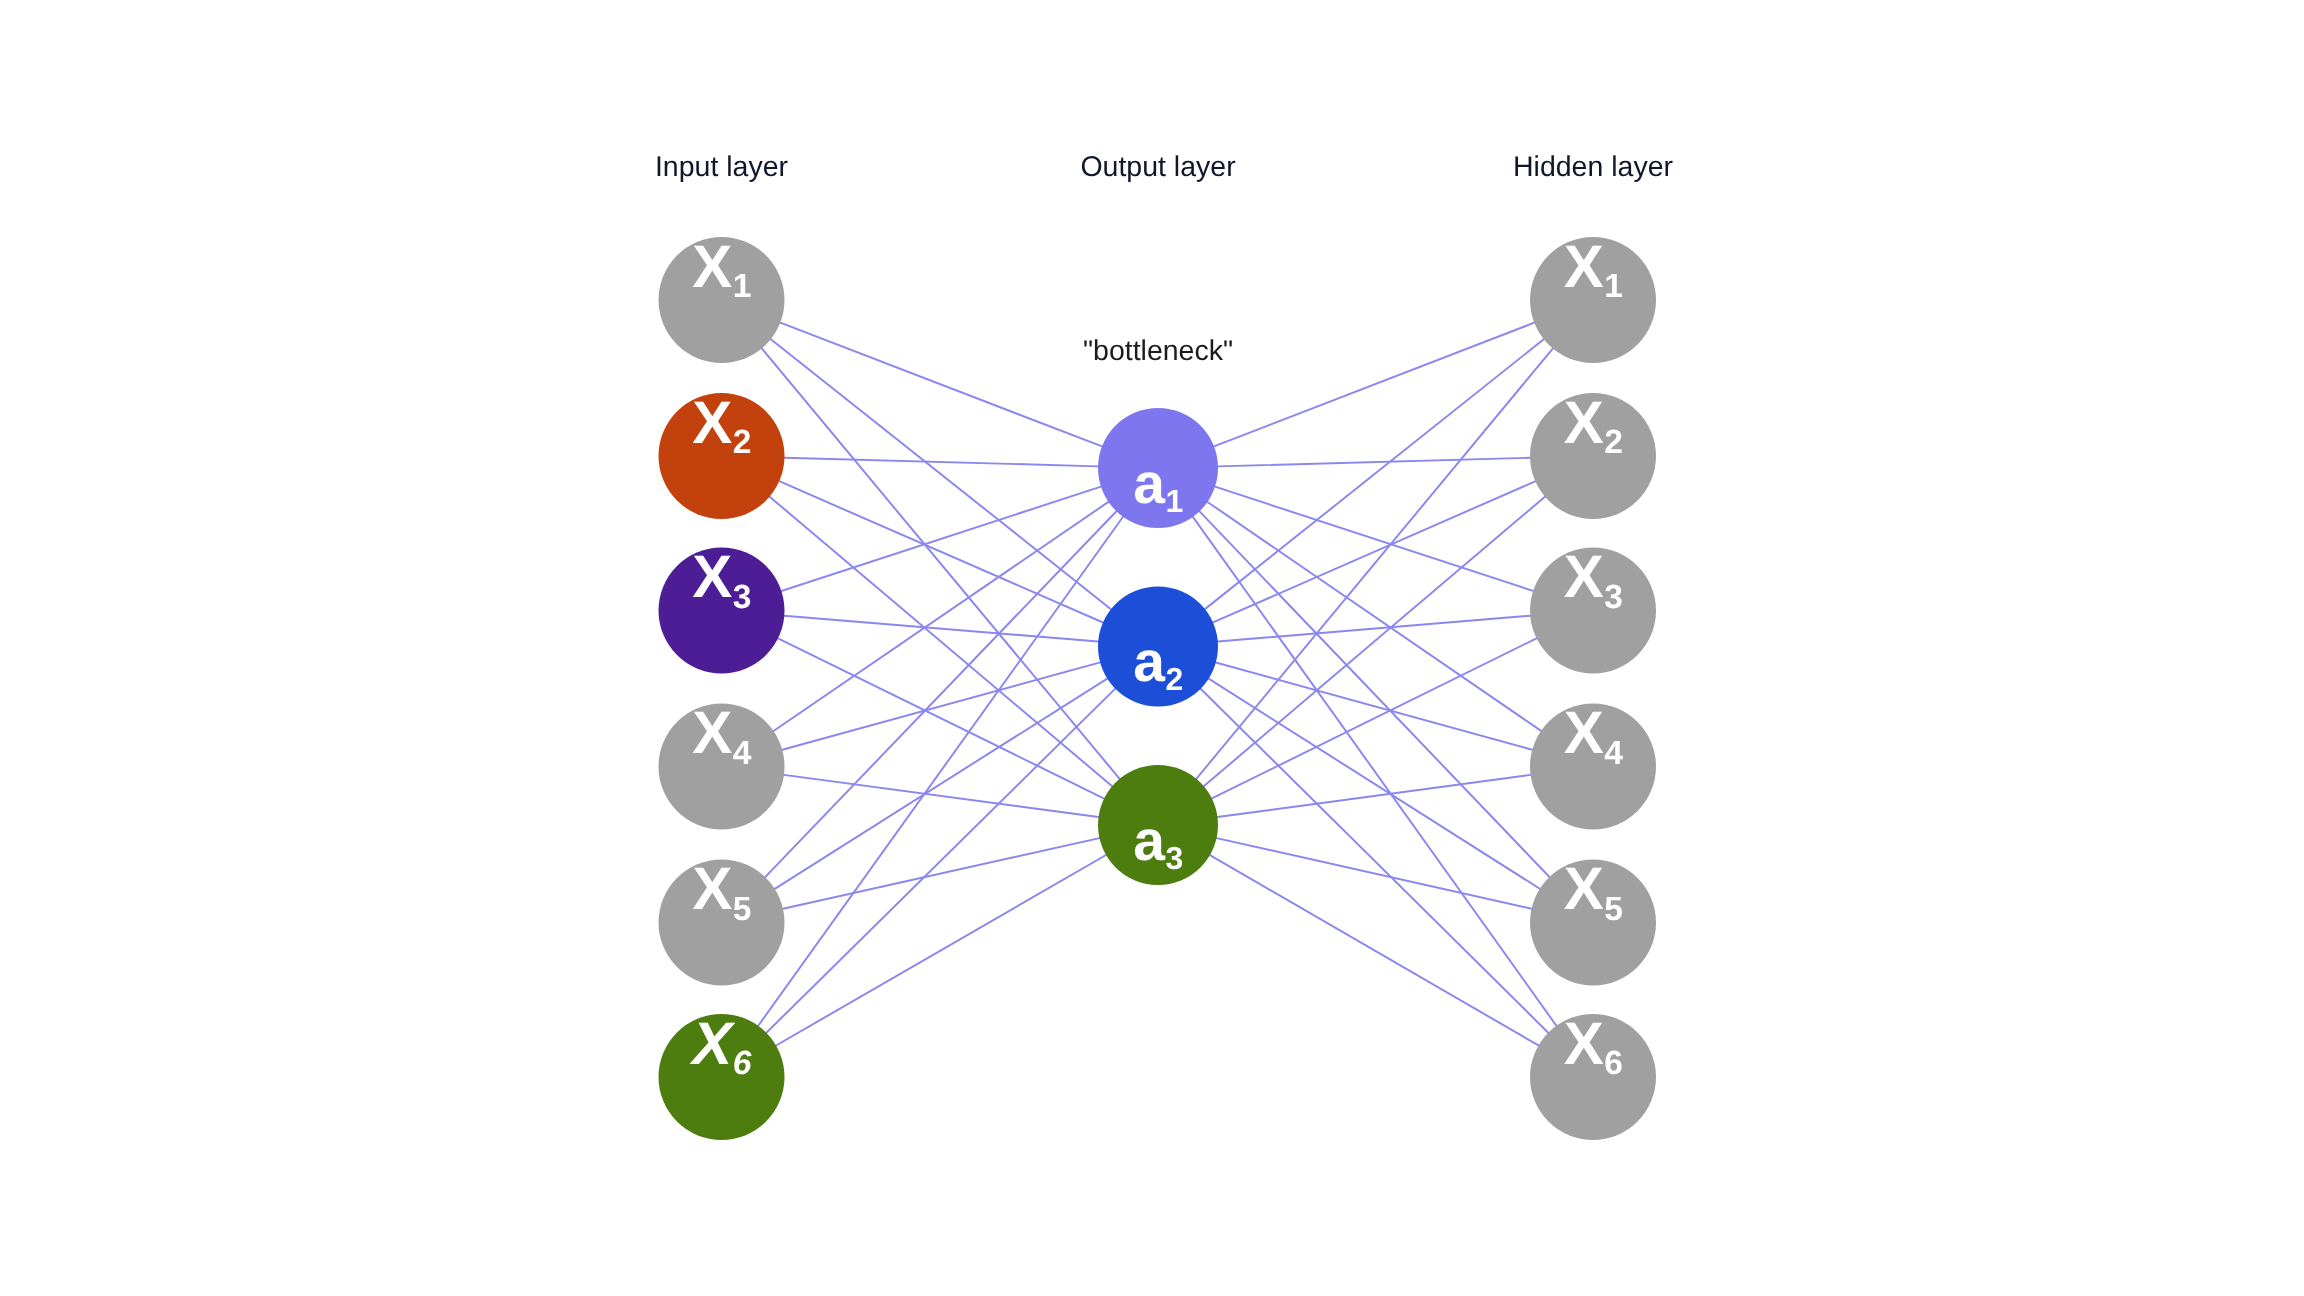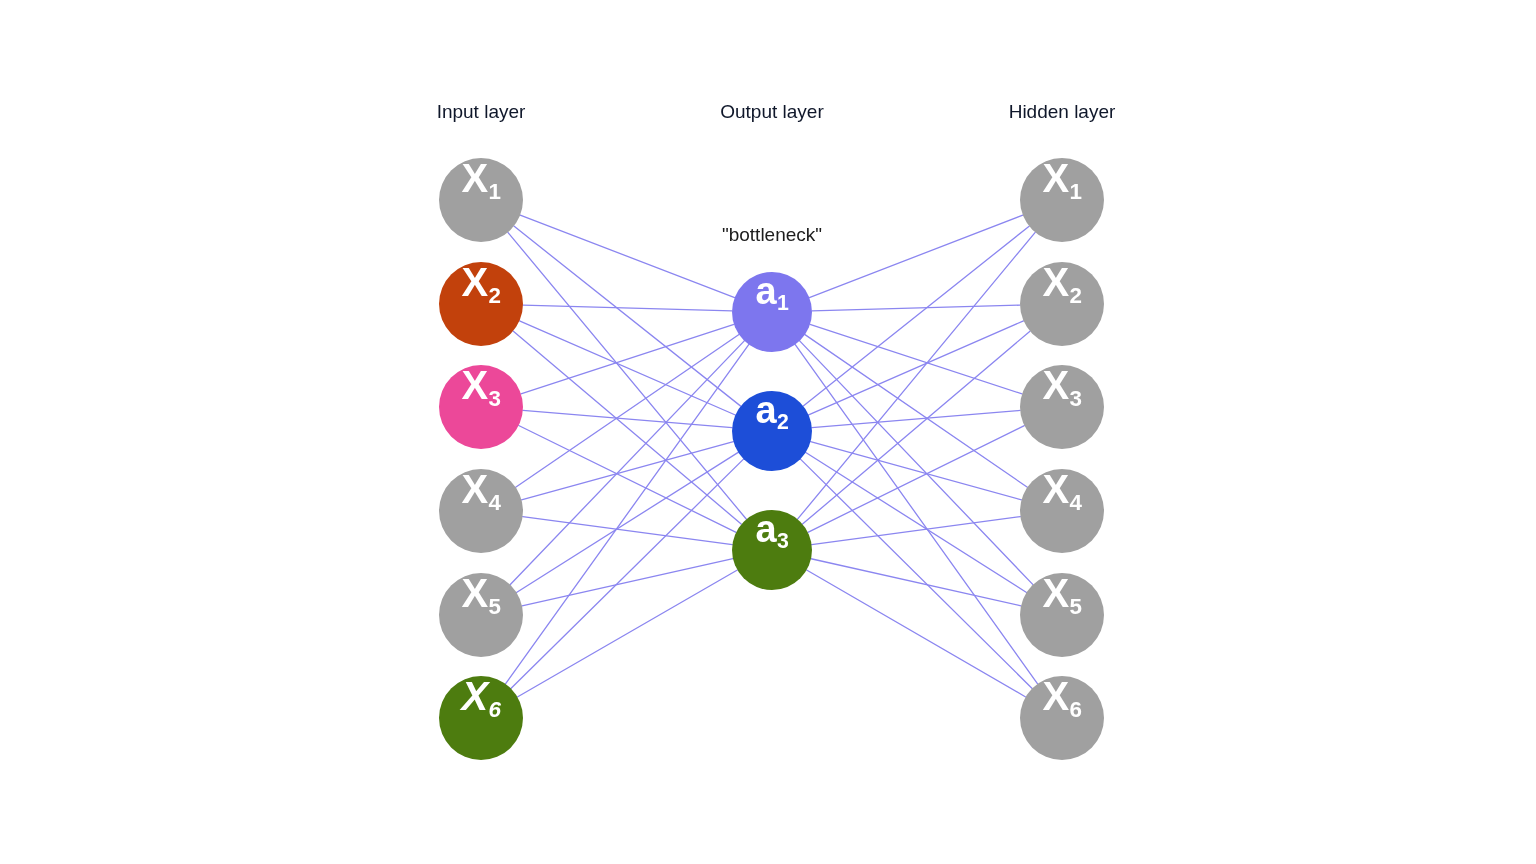--- a/index.html
+++ b/index.html
@@ -58,20 +58,21 @@
     display: inline-block;
     position: relative;
     white-space: nowrap;
   }
   .node-input .node-label,
   .node-output .node-label {
     font-size: 40px;
   }
   .node-hidden .node-label {
     font-size: 38px;
+    margin-top: 32px;
   }
   .sub {
     font-size: 0.56em;
     font-weight: 700;
     position: relative;
     top: 0.30em;
     left: 0.02em;
   }
   .hat {
     position: absolute;
@@ -139,21 +140,21 @@
 
   <div class="bottleneck-label" id="label-bottleneck" style="left: 772px; top: 235px;">"bottleneck"</div>
 
   <div id="nodes-container">
       <div class="node node-input" style="left: 481px; top: 200px; width: 84px; height: 84px; background: rgb(160, 160, 160);">
         <span class="node-label"><span class="glyph-wrap">X</span><span class="sub">1</span></span>
       </div>
       <div class="node node-input" style="left: 481px; top: 304px; width: 84px; height: 84px; background: #c2410c;">
         <span class="node-label"><span class="glyph-wrap">X</span><span class="sub">2</span></span>
       </div>
-      <div class="node node-input" style="left: 481px; top: 407px; width: 84px; height: 84px; background: #ec4899;">
+      <div class="node node-input" style="left: 481px; top: 407px; width: 84px; height: 84px; background: #4c1d95;">
         <span class="node-label"><span class="glyph-wrap">X</span><span class="sub">3</span></span>
       </div>
       <div class="node node-input" style="left: 481px; top: 511px; width: 84px; height: 84px; background: rgb(160, 160, 160);">
         <span class="node-label"><span class="glyph-wrap">X</span><span class="sub">4</span></span>
       </div>
       <div class="node node-input" style="left: 481px; top: 615px; width: 84px; height: 84px; background: rgb(160, 160, 160);">
         <span class="node-label"><span class="glyph-wrap">X</span><span class="sub">5</span></span>
       </div>
       <div class="node node-input" style="left: 481px; top: 718px; width: 84px; height: 84px; background: #4d7c0f; font-style: italic;">
         <span class="node-label"><span class="glyph-wrap">X</span><span class="sub">6</span></span>

